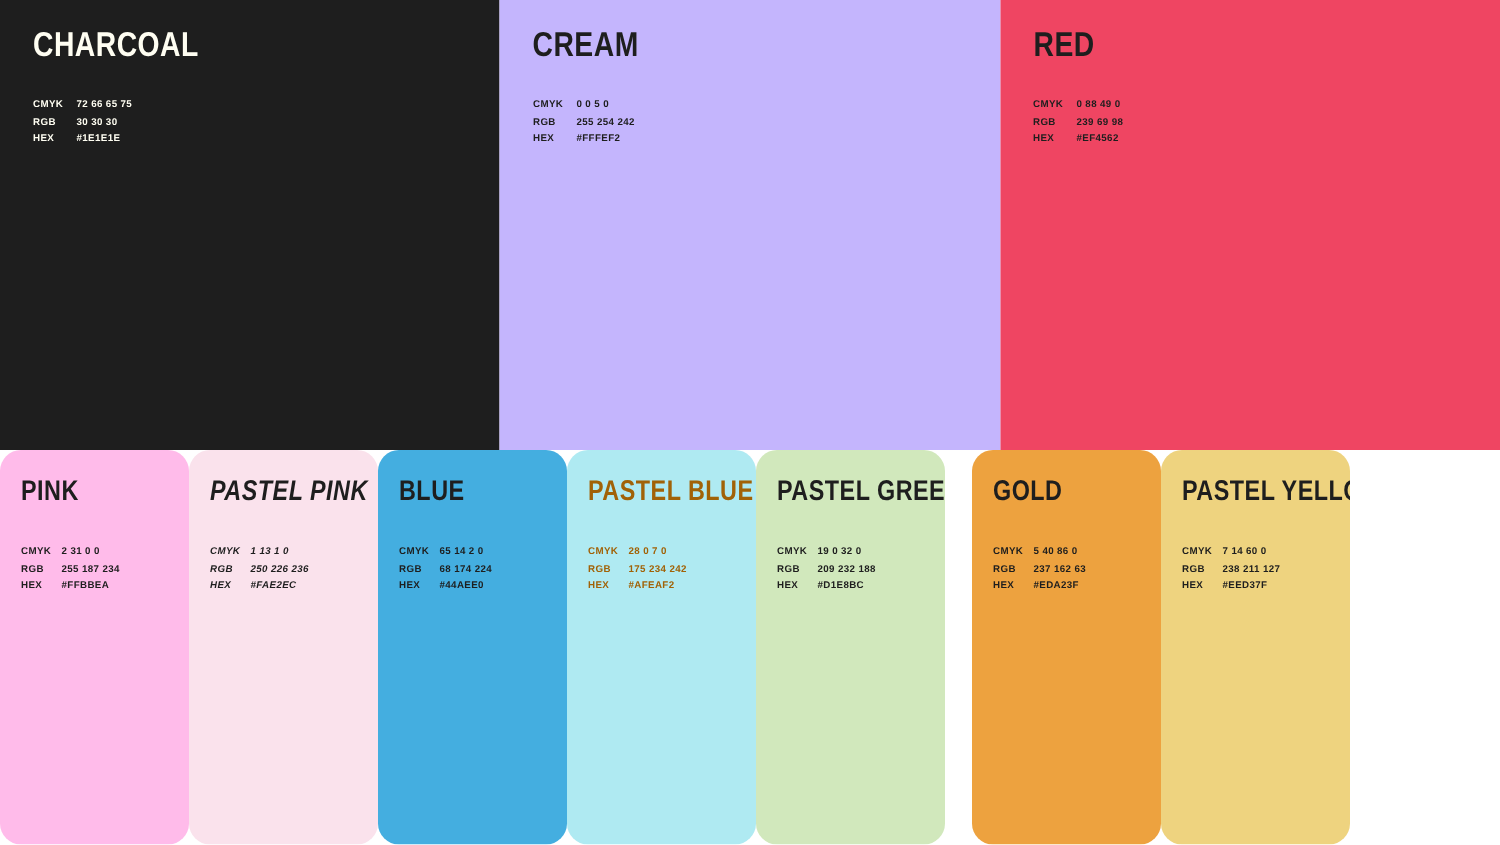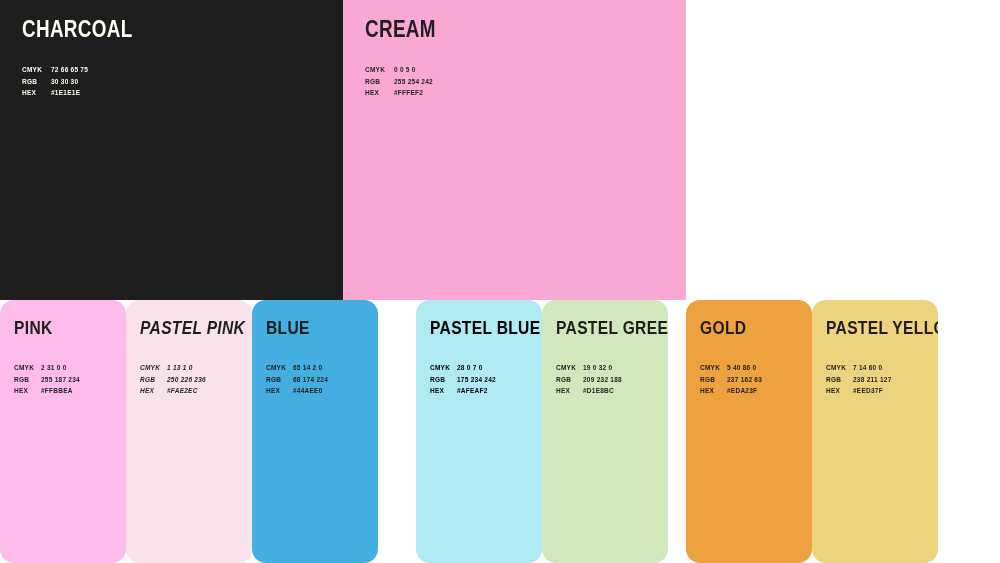--- a/index.html
+++ b/index.html
@@ -78,34 +78,51 @@
           <div class="spec-row">
             <span class="spec-label">RGB</span>
             <span class="spec-value">30 30 30</span>
           </div>
           <div class="spec-row">
             <span class="spec-label">HEX</span>
             <span class="spec-value">#1E1E1E</span>
           </div>
         </div>
       </div>
-      <div class="swatch" style="background: #f9a8d4; color: rgb(30, 30, 30);">
+      <div class="swatch" style="background: #c4b5fd; color: rgb(30, 30, 30);">
         <div class="swatch-title">CREAM</div>
         <div class="specs">
           <div class="spec-row">
             <span class="spec-label">CMYK</span>
             <span class="spec-value">0 0 5 0</span>
           </div>
           <div class="spec-row">
             <span class="spec-label">RGB</span>
             <span class="spec-value">255 254 242</span>
           </div>
           <div class="spec-row">
             <span class="spec-label">HEX</span>
             <span class="spec-value">#FFFEF2</span>
+          </div>
+        </div>
+      </div>
+      <div class="swatch" style="background: rgb(239, 69, 98); color: rgb(30, 30, 30);">
+        <div class="swatch-title">RED</div>
+        <div class="specs">
+          <div class="spec-row">
+            <span class="spec-label">CMYK</span>
+            <span class="spec-value">0 88 49 0</span>
+          </div>
+          <div class="spec-row">
+            <span class="spec-label">RGB</span>
+            <span class="spec-value">239 69 98</span>
+          </div>
+          <div class="spec-row">
+            <span class="spec-label">HEX</span>
+            <span class="spec-value">#EF4562</span>
           </div>
         </div>
       </div>
     </div>
   <div class="row" id="row-bottom">
       <div class="swatch" style="background: rgb(255, 187, 234); color: rgb(30, 30, 30);">
         <div class="swatch-title">PINK</div>
         <div class="specs">
           <div class="spec-row">
             <span class="spec-label">CMYK</span>
@@ -148,21 +165,21 @@
           <div class="spec-row">
             <span class="spec-label">RGB</span>
             <span class="spec-value">68 174 224</span>
           </div>
           <div class="spec-row">
             <span class="spec-label">HEX</span>
             <span class="spec-value">#44AEE0</span>
           </div>
         </div>
       </div>
-      <div class="swatch" style="background: rgb(175, 234, 242); color: #000000; margin-left: 38px;">
+      <div class="swatch" style="background: rgb(175, 234, 242); color: #a16207;">
         <div class="swatch-title">PASTEL BLUE</div>
         <div class="specs">
           <div class="spec-row">
             <span class="spec-label">CMYK</span>
             <span class="spec-value">28 0 7 0</span>
           </div>
           <div class="spec-row">
             <span class="spec-label">RGB</span>
             <span class="spec-value">175 234 242</span>
           </div>

